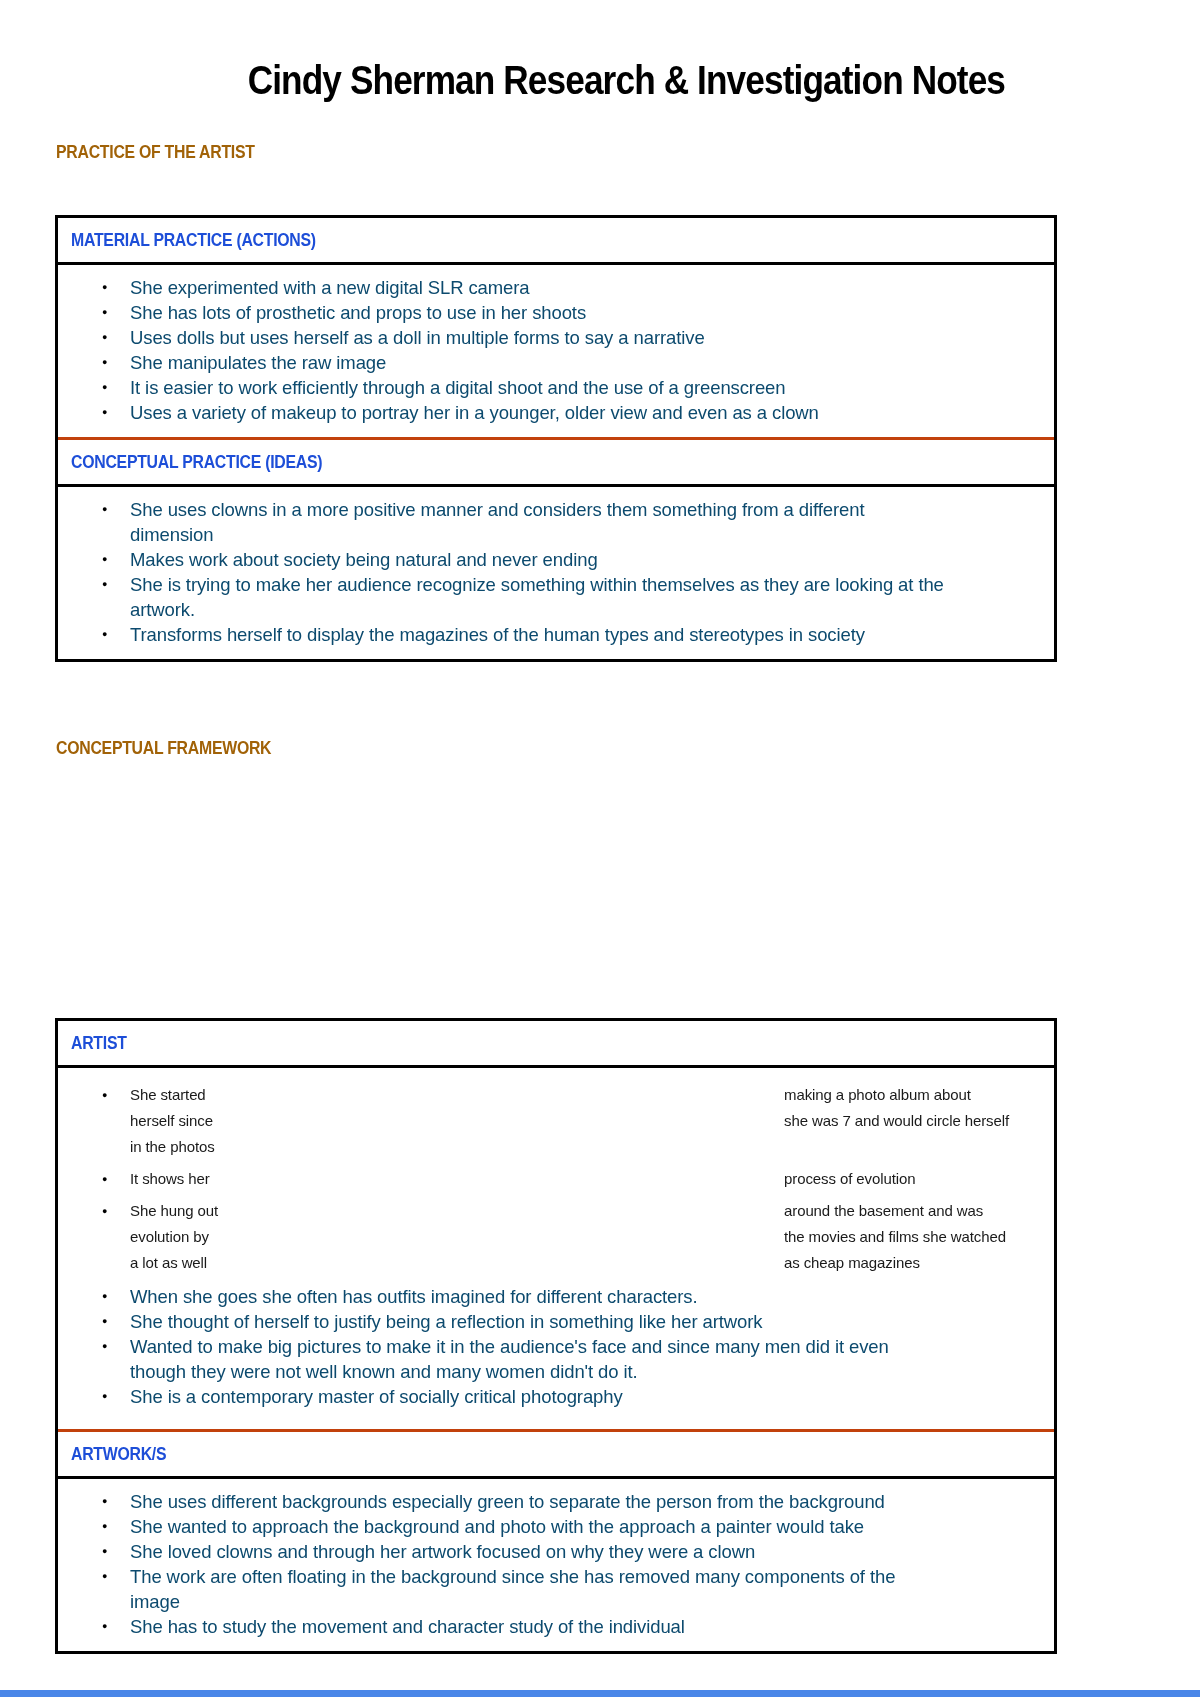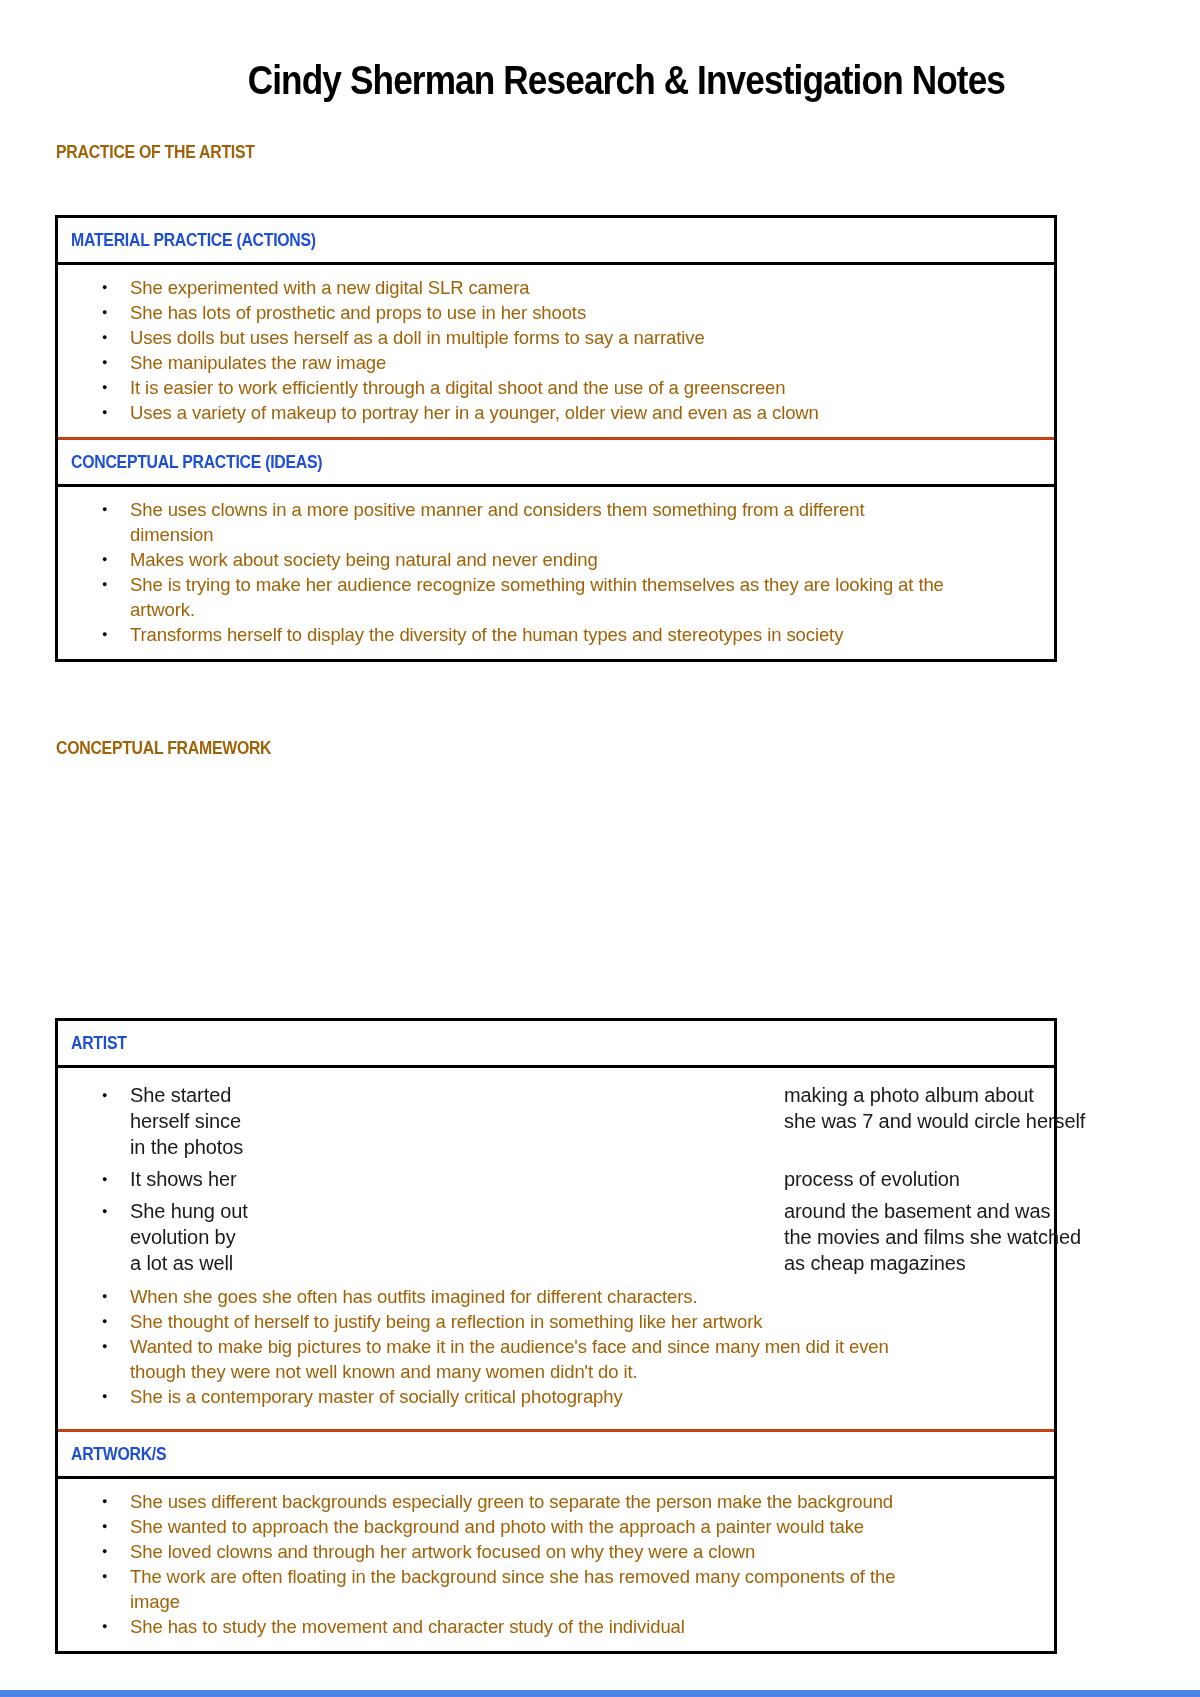--- a/index.html
+++ b/index.html
@@ -17,27 +17,27 @@
 
   .tbl { position:absolute; left:55px; width:1002px; border:3px solid #000; box-sizing:border-box; background:transparent; }
   .hdr { height:44px; line-height:44px; padding-left:13px; font-size:18px; font-weight:bold; color:#1d4ed8; white-space:nowrap; }
   .hdr span { display:inline-block; transform:scaleX(0.88); transform-origin:left center; letter-spacing:-0.3px; }
   .hdr-mid { border-top:3px solid #c2410c; }
   .hdr-underline { border-bottom:3px solid #000; }
 
   ul.blts { list-style:none; margin:0; padding:10px 40px 12px 0; }
   ul.blts li {
     position:relative; padding-left:72px; font-size:18.5px; line-height:25px;
-    letter-spacing:-0.1px; white-space:pre-line; color:#a16207;
+    letter-spacing:-0.1px; white-space:pre-line; color:#0c4a6e;
   }
   ul.blts li::before { content:"●"; position:absolute; left:44px; top:0; font-size:9px; line-height:25px; color:#000; }
 
   .artist-body { position:relative; height:347px; padding-top:14px; box-sizing:content-box; }
   .srow { position:relative; height:26px; }
-  .srow .l, .srow .r { position:absolute; top:0; font-size:20px; line-height:26px; letter-spacing:-0.1px; white-space:nowrap; }
+  .srow .l, .srow .r { position:absolute; top:0; font-size:15px; line-height:26px; letter-spacing:-0.1px; white-space:nowrap; }
   .srow .l { left:72px; }
   .srow .r { left:726px; }
   .srow.b .l::before { content:"●"; position:absolute; left:-28px; top:0; font-size:9px; line-height:26px; color:#000; }
   .gap6 { margin-top:6px; }
   ul.artist-list { margin-top:8px !important; padding-top:0 !important; }
 
   .diagram { position:absolute; left:270px; top:752px; width:498px; height:505px; background:#ffffff; z-index:5; }
   .diagram svg { display:block; }
   .dia-text { font-family:"Liberation Serif", serif; fill:#1f1f1f; }
 
@@ -70,21 +70,21 @@
     </ul>
     <div class="hdr hdr-mid hdr-underline">
       <span>CONCEPTUAL PRACTICE (IDEAS)</span>
     </div>
     <ul class="blts">
       <li>She uses clowns in a more positive manner and considers them something from a different
 dimension</li>
       <li>Makes work about society being natural and never ending</li>
       <li>She is trying to make her audience recognize something within themselves as they are looking at the
 artwork.</li>
-      <li>Transforms herself to display the diversity of the human types and stereotypes in society</li>
+      <li>Transforms herself to display the magazines of the human types and stereotypes in society</li>
     </ul>
   </div>
 
   <div class="sec-label" style="top:738px;">
     <span>CONCEPTUAL FRAMEWORK</span>
   </div>
 
   <div class="tbl" style="top:1018px;">
     <div class="hdr hdr-underline">
       <span>ARTIST</span>
@@ -126,21 +126,21 @@
         <li>Wanted to make big pictures to make it in the audience's face and since many men did it even
 though they were not well known and many women didn't do it.</li>
         <li>She is a contemporary master of socially critical photography</li>
       </ul>
     </div>
 
     <div class="hdr hdr-mid hdr-underline">
       <span>ARTWORK/S</span>
     </div>
     <ul class="blts">
-      <li>She uses different backgrounds especially green to separate the person make the background</li>
+      <li>She uses different backgrounds especially green to separate the person from the background</li>
       <li>She wanted to approach the background and photo with the approach a painter would take</li>
       <li>She loved clowns and through her artwork focused on why they were a clown</li>
       <li>The work are often floating in the background since she has removed many components of the
 image</li>
       <li>She has to study the movement and character study of the individual</li>
     </ul>
   </div>
 
 
   <div class="bottom-bar"></div>

